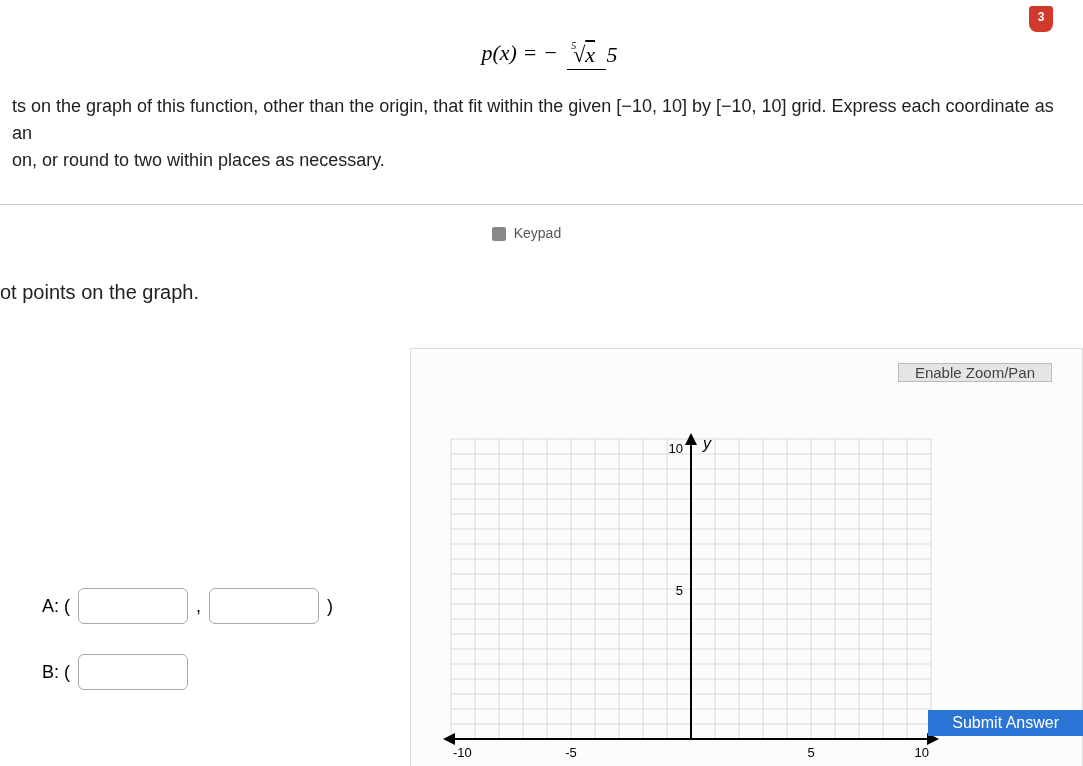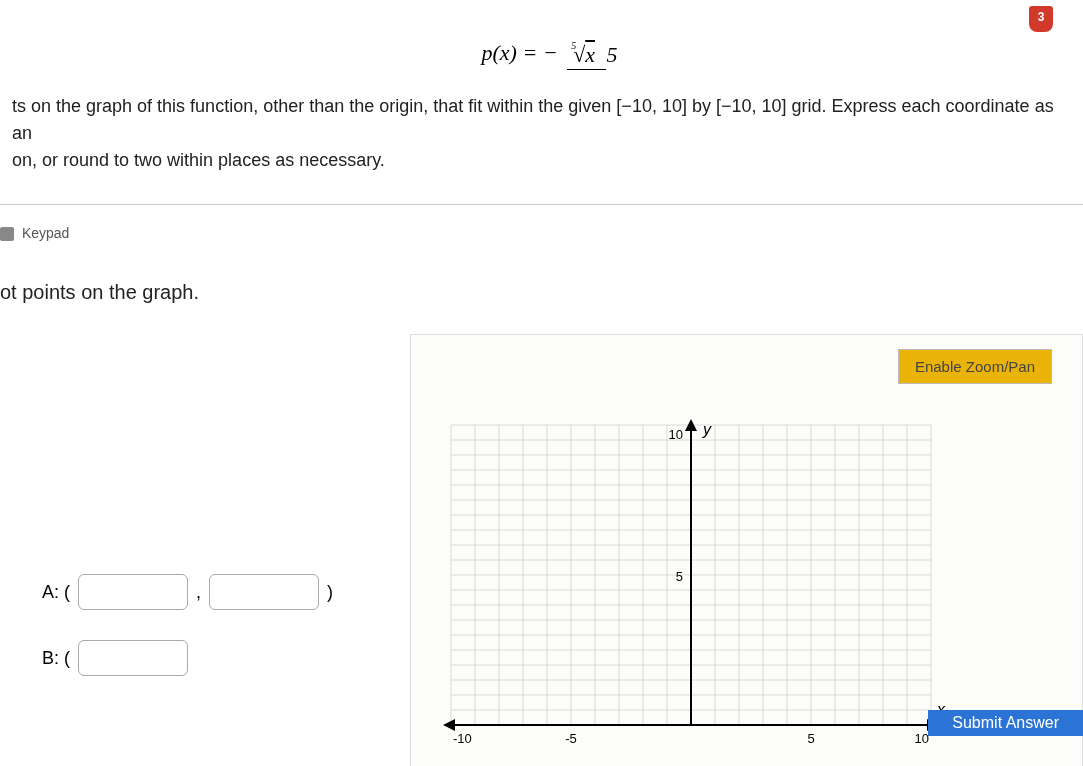--- a/index.html
+++ b/index.html
@@ -51,39 +51,39 @@
       font-size: 18px;
       color: #222;
       padding: 0 10px 20px 12px;
       line-height: 1.5;
     }
     .divider {
       border-bottom: 1px solid #ccc;
       margin: 10px 0 20px 0;
     }
     .helpers {
-      text-align: left;
+      text-align: center;
       padding-right: 30px;
       font-size: 14px;
       color: #555;
     }
     .helpers .keypad-row { margin-bottom: 4px; }
     .keypad-icon {
       display: inline-block;
       width: 14px;
       height: 14px;
       background: #888;
       vertical-align: middle;
       margin-right: 4px;
       border-radius: 2px;
     }
     .section-label {
       font-size: 20px;
       color: #222;
-      margin: 40px 0 30px 0;
+      margin: 40px 0 44px 0;
     }
     .work-area {
       display: flex;
       align-items: flex-start;
       gap: 30px;
       padding-left: 40px;
     }
     .inputs-col {
       width: 340px;
       padding-top: 240px;
@@ -110,23 +110,23 @@
       position: relative;
       background: #fcfcfa;
       border: 1px solid #ddd;
       min-height: 440px;
       padding: 10px;
     }
     .zoom-btn {
       position: absolute;
       top: 14px;
       right: 30px;
-      padding: 8px 16px;
+      padding: 0 16px;
       border: 1px solid #bbb;
-      background: #eab308;
+      background: #e5e5e5;
       font-size: 15px;
       color: #444;
       cursor: pointer;
     }
     .grid-wrap {
       margin-top: 70px;
       margin-left: 10px;
     }
     .submit-btn {
       position: absolute;

